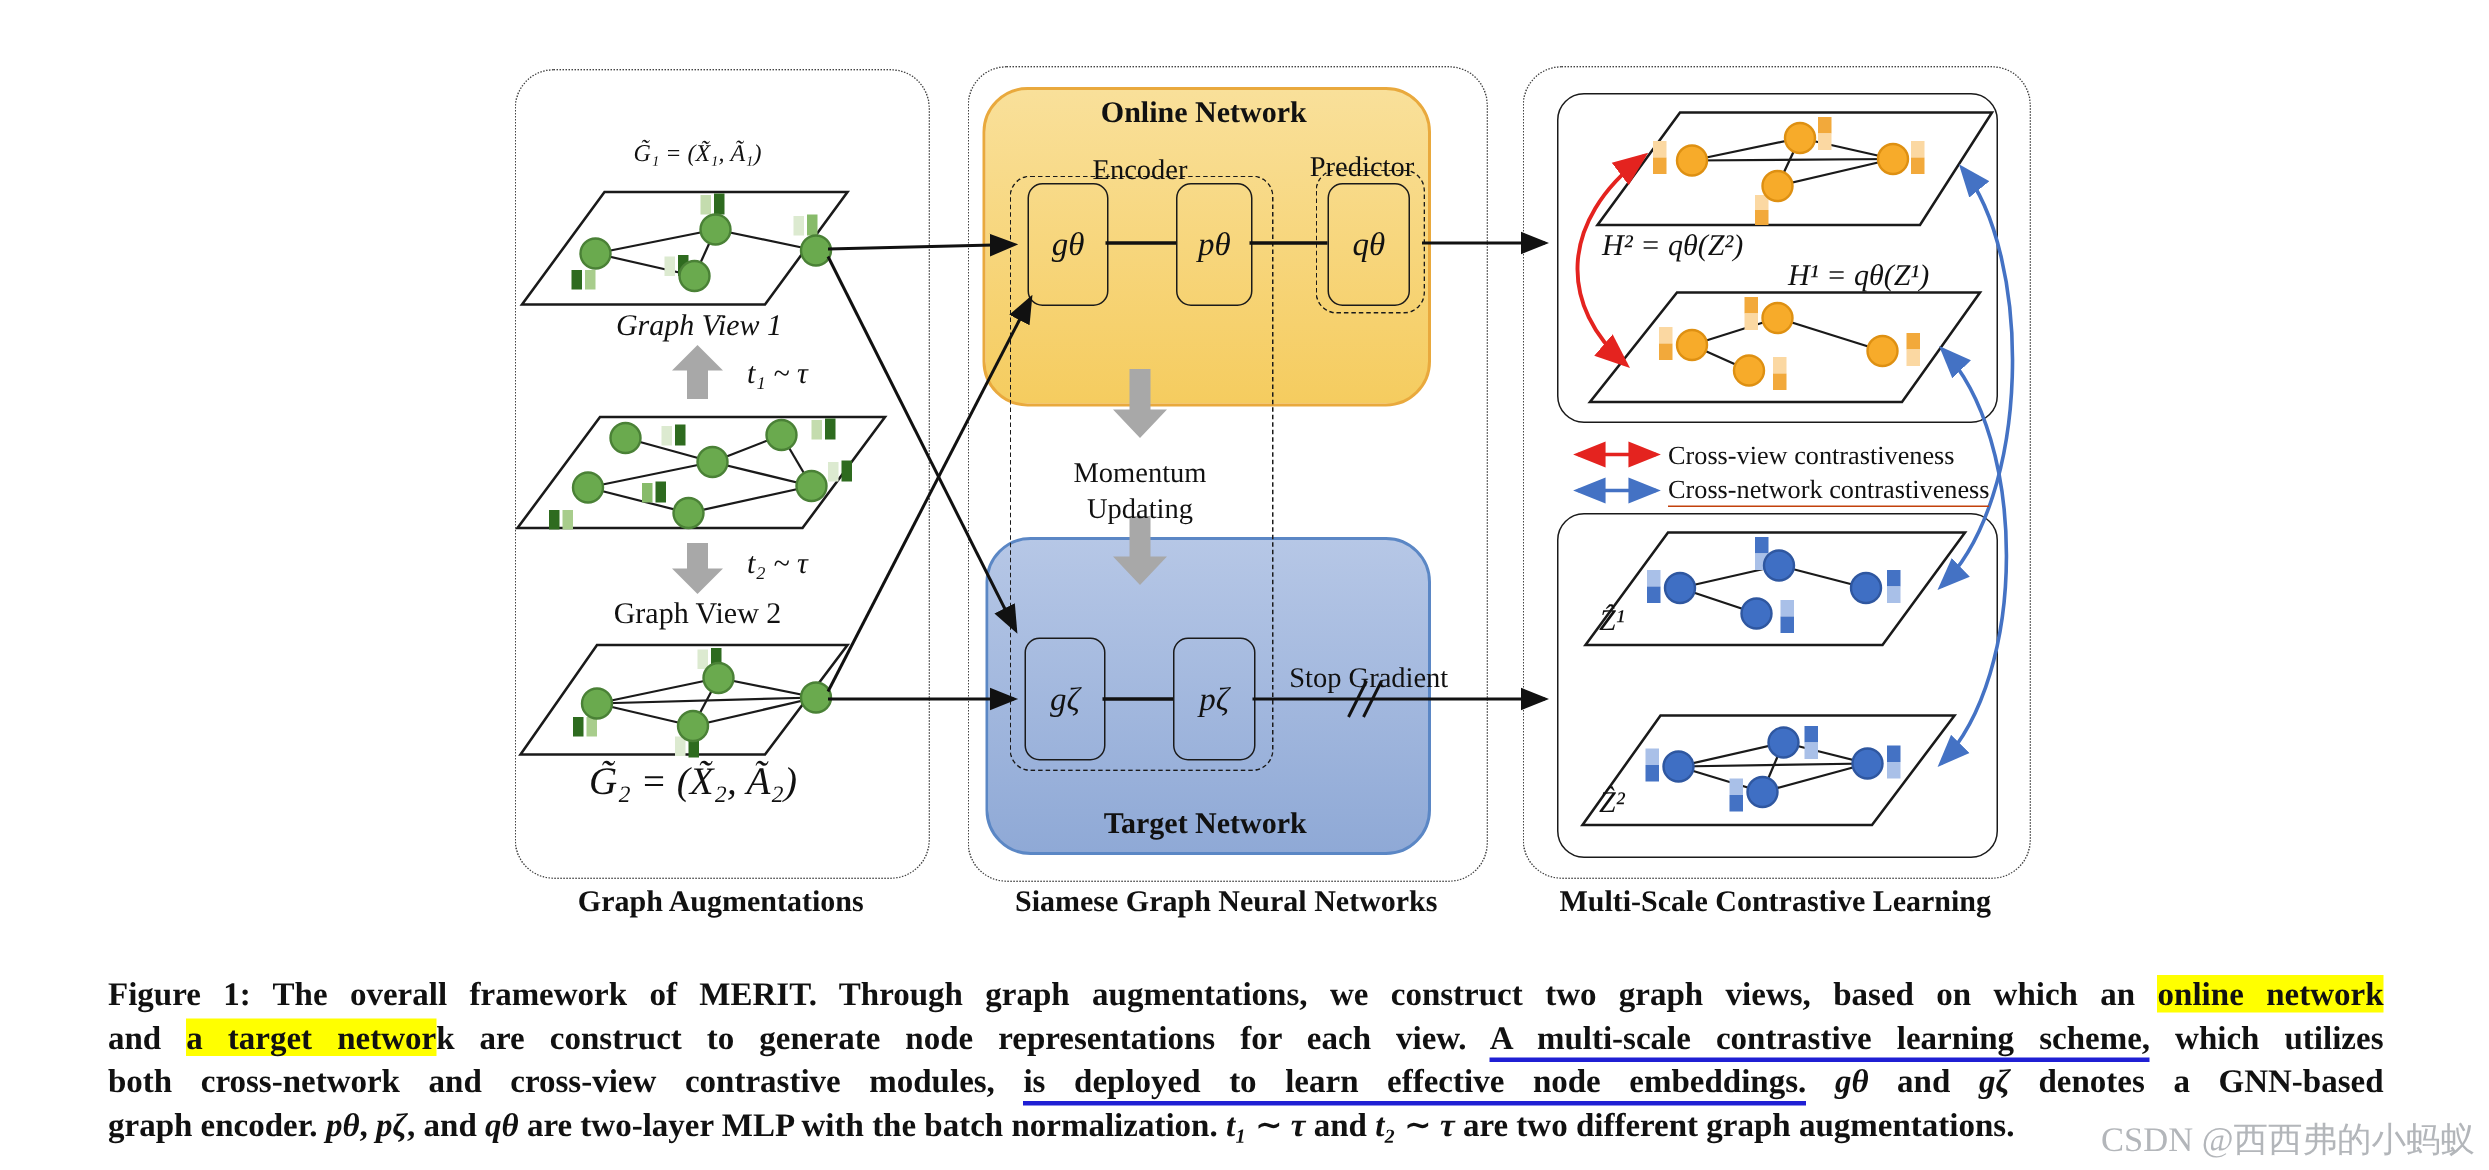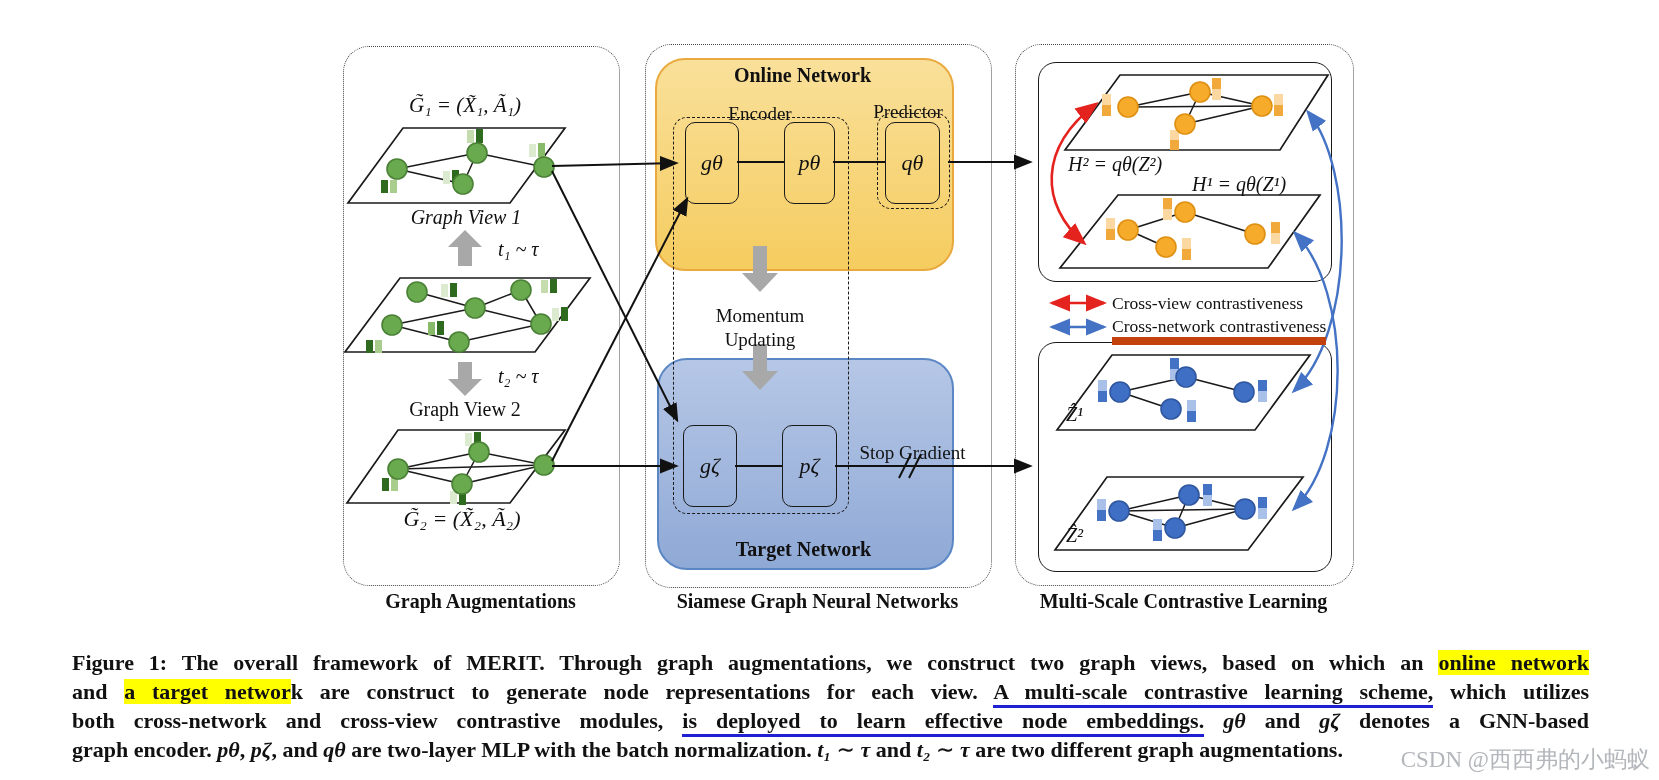--- a/index.html
+++ b/index.html
@@ -12,21 +12,21 @@
   .target{background:linear-gradient(180deg,#b6c7e6,#8fa9d6);border:2px solid #5b87c5;}
   .dashed{position:absolute;border:1.6px dashed #1a1a1a;border-radius:14px;}
   .nodebox{position:absolute;border:1.7px solid #1a1a1a;border-radius:10px;display:flex;
            align-items:center;justify-content:center;font-style:italic;font-size:22px;}
   .lbl{position:absolute;font-size:20px;line-height:1.1;white-space:nowrap;}
   .lbl.c{text-align:center;white-space:normal;}
   .bold{font-weight:bold;}
   .it{font-style:italic;}
   .small{font-size:19px;margin-top:12px;}
   .legend-lbl{font-size:17.5px;}
-  .legend-ul{border-bottom:8px solid #c2410c;padding-bottom:1px;}
+  .legend-ul{border-bottom:1px solid #c2410c;padding-bottom:1px;}
   svg{position:absolute;overflow:visible;}
   .plane{fill:#fff;stroke:#1a1a1a;stroke-width:1.7;}
   .edge{stroke:#1a1a1a;stroke-width:1.5;}
   .gnode{fill:#6aaa4e;stroke:#4a8136;stroke-width:1.6;}
   .onode{fill:#f7ab2a;stroke:#de9012;stroke-width:1.6;}
   .bnode{fill:#3f6fc4;stroke:#2f57a0;stroke-width:1.6;}
   #caption{position:absolute;left:72px;top:648px;width:1517px;font-size:22px;line-height:29px;font-weight:bold;}
   .cap-line{white-space:nowrap;}
   .jl{text-align:justify;text-align-last:justify;white-space:normal;}
   .hl{background:#ffff00;}
@@ -269,26 +269,26 @@
 
     <path d="M1096,104 C1038,148 1040,205 1084,243" fill="none" stroke="#e4231f" stroke-width="2.6" marker-start="url(#mR)" marker-end="url(#mR)"></path>
 
     <path d="M1308,112 C1355,170 1355,332 1294,391" fill="none" stroke="#4472c4" stroke-width="2.4" marker-start="url(#mU)" marker-end="url(#mU)"></path>
     <path d="M1295,233 C1352,292 1352,450 1294,509" fill="none" stroke="#4472c4" stroke-width="2.4" marker-start="url(#mU)" marker-end="url(#mU)"></path>
 
     <line x1="1052" y1="303" x2="1104" y2="303" stroke="#e4231f" stroke-width="2.4" marker-start="url(#mR)" marker-end="url(#mR)"></line>
     <line x1="1052" y1="327" x2="1104" y2="327" stroke="#4472c4" stroke-width="2.4" marker-start="url(#mU)" marker-end="url(#mU)"></line>
   </svg>
 
-  <div class="lbl c it" style="left:360px;top:94px;width:210px;z-index:6;font-size:21px;">G̃₁ = (X̃₁, Ã₁)</div>
+  <div class="lbl c it" style="left:360px;top:94px;width:210px;z-index:6;font-size:16px;">G̃₁ = (X̃₁, Ã₁)</div>
   <div class="lbl c" style="left:380px;top:206px;width:172px;z-index:6;font-style:italic;">Graph View 1</div>
   <div class="lbl it" style="left:498px;top:238px;z-index:6;text-align:right;">t₁ ~ τ</div>
   <div class="lbl it" style="left:498px;top:365px;z-index:6;">t₂ ~ τ</div>
   <div class="lbl c" style="left:380px;top:398px;width:170px;z-index:6;">Graph View 2</div>
-  <div class="lbl c it" style="left:357px;top:507px;width:210px;z-index:6;font-size:22px;">G̃₂ = (X̃₂, Ã₂)</div>
+  <div class="lbl c it" style="left:357px;top:507px;width:210px;z-index:6;font-size:26px;">G̃₂ = (X̃₂, Ã₂)</div>
 
   <div class="lbl c bold" style="left:655px;top:64px;width:295px;z-index:6;">Online Network</div>
   <div class="lbl c small" style="left:700px;top:92px;width:120px;z-index:6;">Encoder</div>
   <div class="lbl c small" style="left:848px;top:90px;width:120px;z-index:6;">Predictor</div>
   <div class="lbl c small" style="left:700px;top:294px;width:120px;z-index:6;">Momentum</div>
   <div class="lbl c small" style="left:700px;top:318px;width:120px;z-index:6;">Updating</div>
   <div class="lbl c small" style="left:845px;top:431px;width:135px;z-index:6;">Stop Gradient</div>
   <div class="lbl c bold" style="left:657px;top:538px;width:293px;z-index:6;">Target Network</div>
 
   <div class="lbl it" style="left:1068px;top:153px;z-index:6;">H² = qθ(Z²)</div>

